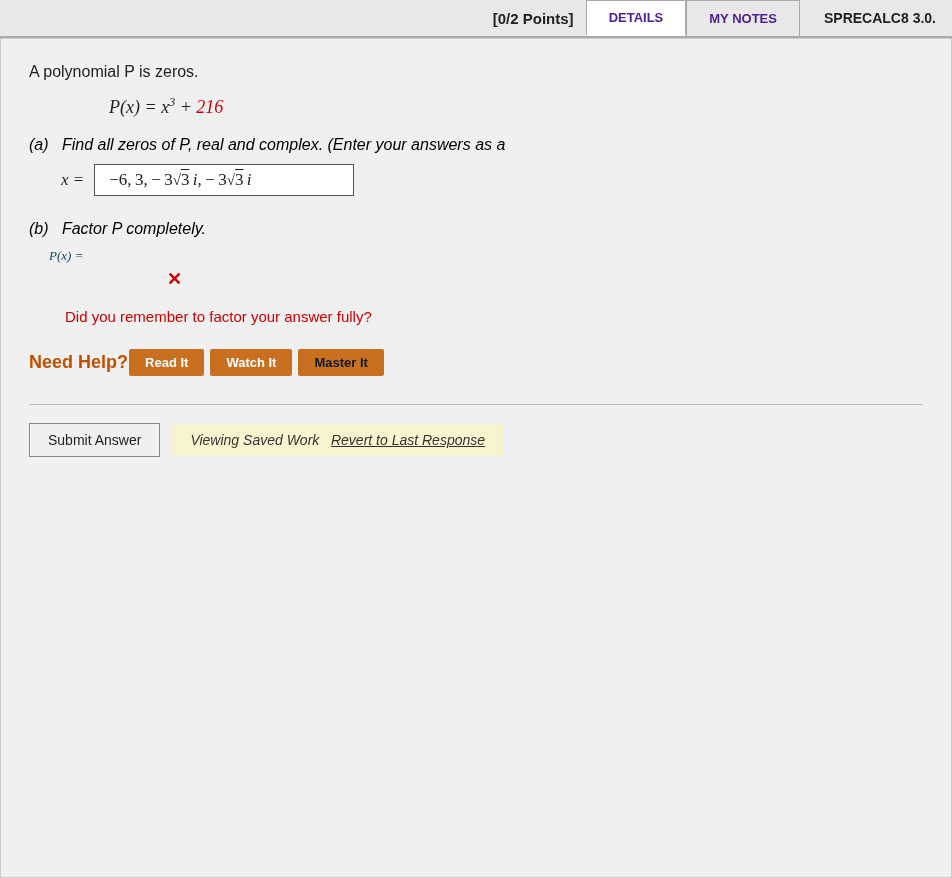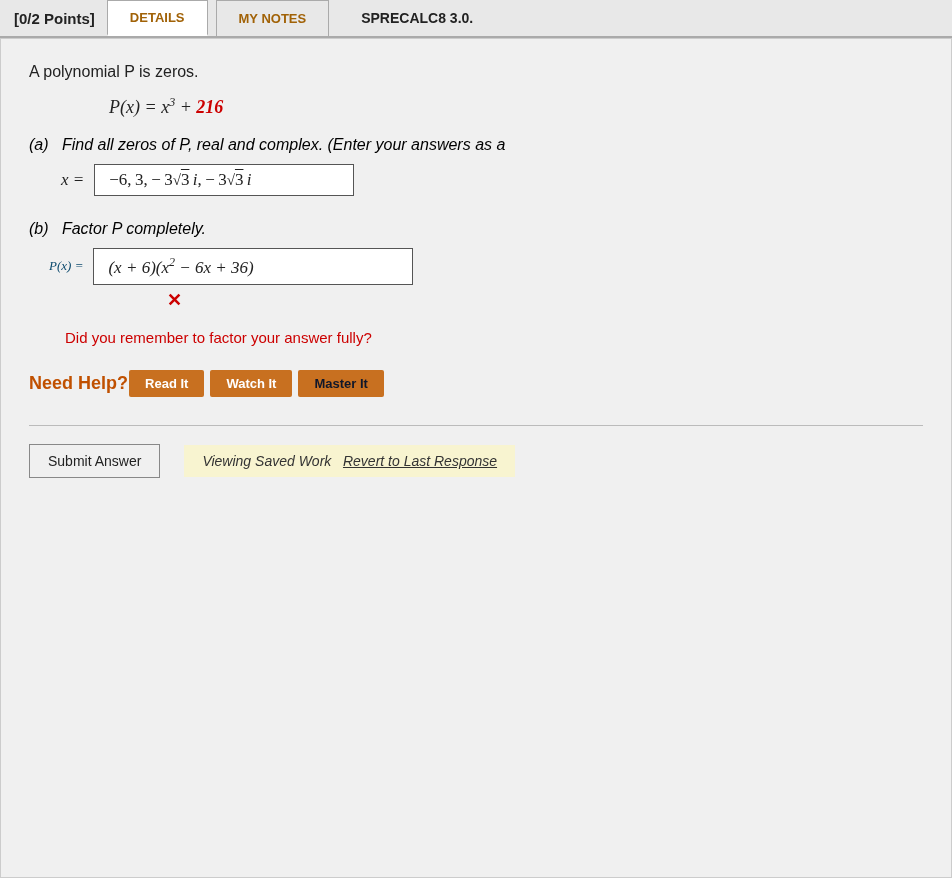--- a/index.html
+++ b/index.html
@@ -13,20 +13,21 @@
       flex-direction: column;
     }
 
     .top-bar {
       display: flex;
       align-items: stretch;
       background: #e8e8e8;
       border-bottom: 2px solid #aaa;
       padding-left: 14px;
       min-height: 38px;
+      justify-content: flex-end;
     }
 
     .points-label {
       display: flex;
       align-items: center;
       font-size: 15px;
       font-weight: bold;
       color: #222;
       padding: 6px 12px 6px 0;
       font-family: Arial, sans-serif;
@@ -35,23 +36,23 @@
     .tab {
       display: flex;
       align-items: center;
       padding: 6px 22px;
       border: 1.5px solid #aaa;
       border-bottom: none;
       background: #e8e8e8;
       font-size: 13px;
       font-weight: bold;
       font-family: Arial, sans-serif;
-      color: #a16207;
+      color: #4c1d95;
       cursor: pointer;
-      margin-right: 8px;
+      margin-right: 0;
     }
 
     .tab:first-of-type {
       border-left: 1.5px solid #aaa;
     }
 
     .tab.active {
       background: #fff;
       border-bottom: 2px solid #fff;
     }
@@ -87,21 +88,20 @@
       margin-left: 80px;
       margin-bottom: 18px;
     }
 
     .polynomial-eq {
       font-style: italic;
     }
 
     .poly-color {
       color: #c00;
-      font-weight: bold;
     }
 
     sup {
       font-size: 12px;
     }
 
     .part-label {
       font-size: 16px;
       color: #000000;
       margin-bottom: 10px;
@@ -199,21 +199,21 @@
     }
 
     .btn-master {
       background: #c87020;
       color: #0f172a;
     }
 
     .submit-row {
       display: flex;
       align-items: center;
-      gap: 24px;
+      gap: 12px;
     }
 
     .submit-btn {
       padding: 8px 18px;
       font-size: 14px;
       font-family: Arial, sans-serif;
       background: #f0f0f0;
       border: 1.5px solid #888;
       cursor: pointer;
       color: #222;
@@ -307,25 +307,20 @@
     </div>
   </div>
 
   <div class="part-label" style="">
     <span>(b)</span>&nbsp;&nbsp;
     <span>Factor P completely.</span>
   </div>
 
   <div class="px-answer-row">
     <span class="px-label"><i>P</i>(<i>x</i>) =</span>
-    <div class="factor-box answer-box answer-box-wide">
-      <span class="factor-box-inner">
-        (<i>x</i> + 6)(<i>x</i><sup>2</sup> − 6<i>x</i> + 36)
-      </span>
-    </div>
   </div>
 
   <div class="error-indicator-row">
     <span style="display:inline-block; min-width:110px;"></span>
     <span class="error-x">✕</span>
   </div>
   <div class="error-row">
     <span class="error-msg">Did you remember to factor your answer fully?</span>
   </div>
 

